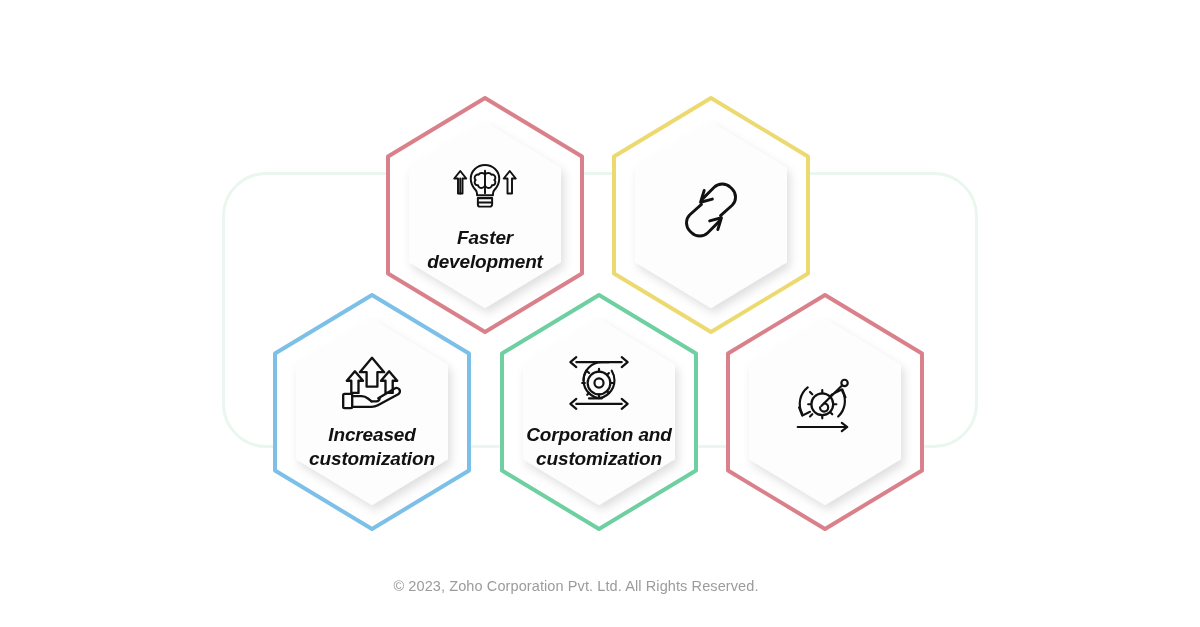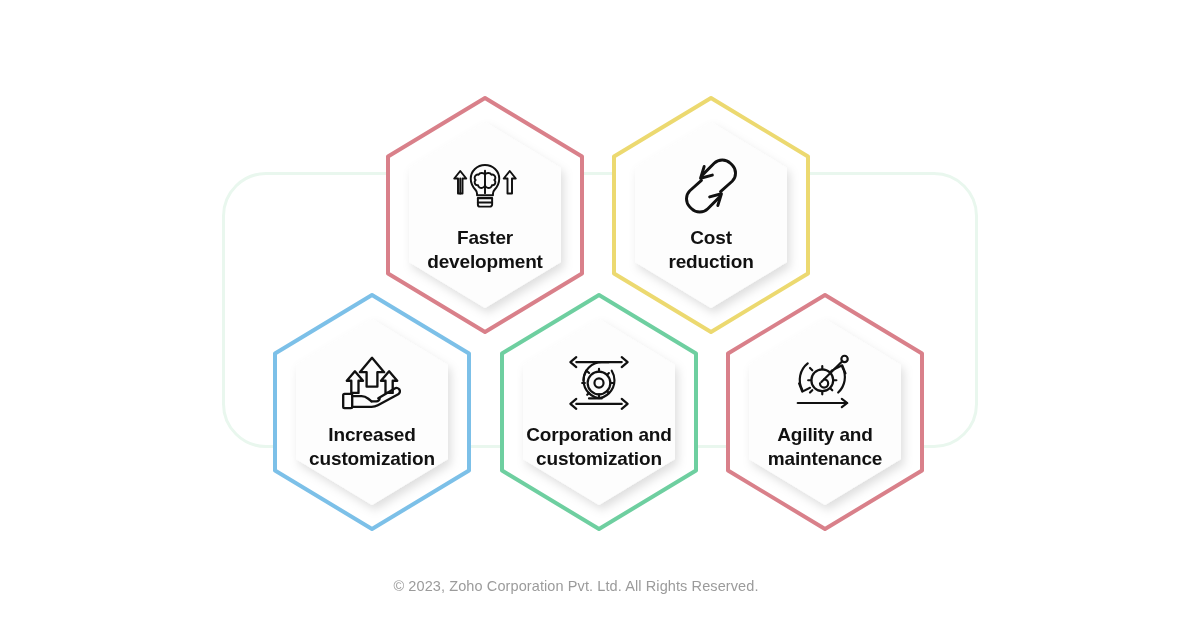--- a/index.html
+++ b/index.html
@@ -89,20 +89,21 @@
     display: block;
   }
   .hex-label {
     font-size: 19px;
     line-height: 1.28;
     font-weight: 600;
     color: #111111;
     text-align: center;
     letter-spacing: -0.15px;
     white-space: pre-line;
+    font-style: italic;
   }
 
   
   #hex-faster       { left: 385px; top: 95px;  }
   #hex-cost         { left: 611px; top: 95px;  }
   #hex-productivity { left: 272px; top: 292px; }
   #hex-flexibility  { left: 499px; top: 292px; }
   #hex-agility      { left: 725px; top: 292px; }
 
   .footer {
@@ -168,22 +169,20 @@
       </svg>
       <div class="hex-content">
         <div class="hex-icon">
           <svg viewBox="0 0 78 66" fill="none" stroke="#111111" stroke-width="3.2" stroke-linecap="round" stroke-linejoin="round">
             <path d="M30 20.5 42.5 8a12.6 12.6 0 0 1 17.8 0l2 2a12.6 12.6 0 0 1 0 17.8L49.5 39.2"></path>
             <path d="M31.5 11.5 27.5 24.5 40.5 21"></path>
             <path d="M48 45.5 35.5 58a12.6 12.6 0 0 1-17.8 0l-2-2a12.6 12.6 0 0 1 0-17.8L28.5 26.8"></path>
             <path d="M46.5 54.5 50.5 41.5 37.5 45"></path>
           </svg>
         </div>
-        <div class="hex-label">Cost
-reduction</div>
       </div>
     </div>
 
     <div class="hex" id="hex-productivity">
       <svg class="hex-svg" viewBox="0 0 200 240">
         <defs>
           <filter id="shadow3" x="-40%" y="-40%" width="180%" height="180%">
             <feDropShadow dx="3" dy="5" stdDeviation="5" flood-color="#000000" flood-opacity="0.13"></feDropShadow>
           </filter>
         </defs>
@@ -258,22 +257,20 @@
             <path d="M60.5 22.5 57 13.5l-8.5 4.2"></path>
             <circle cx="35" cy="30" r="12"></circle>
             <path d="M35 18v-3.5M35 45.5V42M47 30h3.5M19.5 30H23M43.5 21.5l2.5-2.5M24 41l-2.5 2.5M43.5 38.5l2.5 2.5M24 19l-2.5-2.5"></path>
             <path d="M32.5 33.5a4.5 4.5 0 1 0 4.6-4.5"></path>
             <path d="M34 32 57 9"></path>
             <circle cx="59.5" cy="6.5" r="3.5"></circle>
             <path d="M8 55h54"></path>
             <path d="M56.5 50.5 62.5 55l-6 4.5"></path>
           </svg>
         </div>
-        <div class="hex-label">Agility and
-maintenance</div>
       </div>
     </div>
 
   </div>
 
   <div class="footer">© 2023, Zoho Corporation Pvt. Ltd. All Rights Reserved.</div>
 
 </div>
 
 </body></html>

